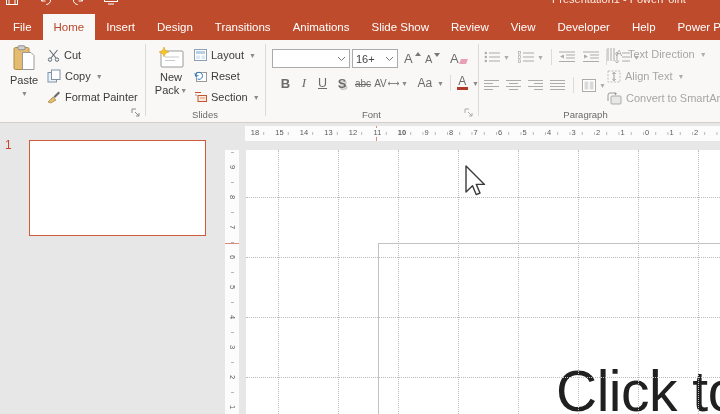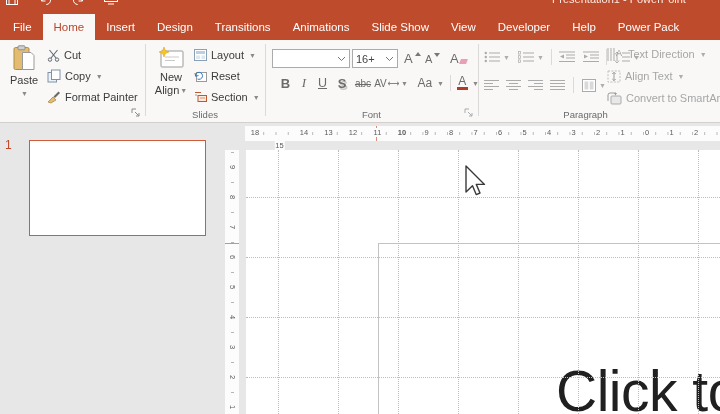--- a/index.html
+++ b/index.html
@@ -92,20 +92,21 @@
   </div>
 
   <div class="tabrow" id="tabs">
       <div class="tab">File</div>
       <div class="tab active">Home</div>
       <div class="tab">Insert</div>
       <div class="tab">Design</div>
       <div class="tab">Transitions</div>
       <div class="tab">Animations</div>
       <div class="tab">Slide Show</div>
+      <div class="tab">Review</div>
       <div class="tab">View</div>
       <div class="tab">Developer</div>
       <div class="tab">Help</div>
       <div class="tab">Power Pack</div>
     </div>
 
   <div class="ribbon">
     <div class="gdiv" style="left:145px"></div>
     <div class="gdiv" style="left:265px"></div>
     <div class="gdiv" style="left:478px"></div>
@@ -161,21 +162,21 @@
       <span style="margin-top:3px">
         <svg width="26" height="21" viewBox="0 0 26 21">
           <rect x="3" y="4" width="22" height="16" rx="1" fill="#fff" stroke="#9A9A9A"></rect>
           <line x1="7" y1="10" x2="21" y2="10" stroke="#C9C9C9"></line>
           <line x1="7" y1="13.5" x2="17" y2="13.5" stroke="#C9C9C9"></line>
           <path d="M6 0 L7.4 3.6 L11 5 L7.4 6.4 L6 10 L4.6 6.4 L1 5 L4.6 3.6 Z" fill="#F5C723" stroke="#D89B2B" stroke-width="0.5"></path>
         </svg>
       </span>
       <span style="margin-top:3px">New</span>
       <span style="display:flex;align-items:center">
-        <span>Align</span>
+        <span>Pack</span>
         <span class="caret">▼</span>
       </span>
     </div>
     <div class="srow" style="left:194px;top:6px">
       <span>
         <svg width="13" height="12" viewBox="0 0 13 12">
             <rect x="0.5" y="0.5" width="12" height="11" fill="#fff" stroke="#8AA0B5"></rect>
             <rect x="2" y="2" width="9" height="3" fill="#BCD0E4"></rect>
             <rect x="2" y="6.5" width="4" height="3.5" fill="#DCE7F2"></rect>
             <rect x="7.5" y="6.5" width="3.5" height="3.5" fill="#DCE7F2"></rect>
@@ -421,21 +422,21 @@
     </div>
     <div class="glabel" style="left:478px;width:215px">Paragraph</div>
   </div>
 
   <div class="slidenum">1</div>
   <div class="thumb"></div>
 
   <div class="hruler" id="hruler">
     <div class="red-ind-h"></div>
   <span class="num" style="left: 10px;">18</span>
-      <span class="num" style="left: 34.5px; margin-top: 13px;">15</span>
+      <span class="num" style="left: 34.5px;">15</span>
       <span class="num" style="left: 59px;">14</span>
       <span class="num" style="left: 83.5px;">13</span>
       <span class="num" style="left: 108px;">12</span>
       <span class="num" style="left: 132.5px;">11</span>
       <span class="num" style="left: 157px; font-weight: bold;">10</span>
       <span class="num" style="left: 181.5px;">9</span>
       <span class="num" style="left: 206px;">8</span>
       <span class="num" style="left: 230.5px;">7</span>
       <span class="num" style="left: 255px;">6</span>
       <span class="num" style="left: 279.5px;">5</span>

